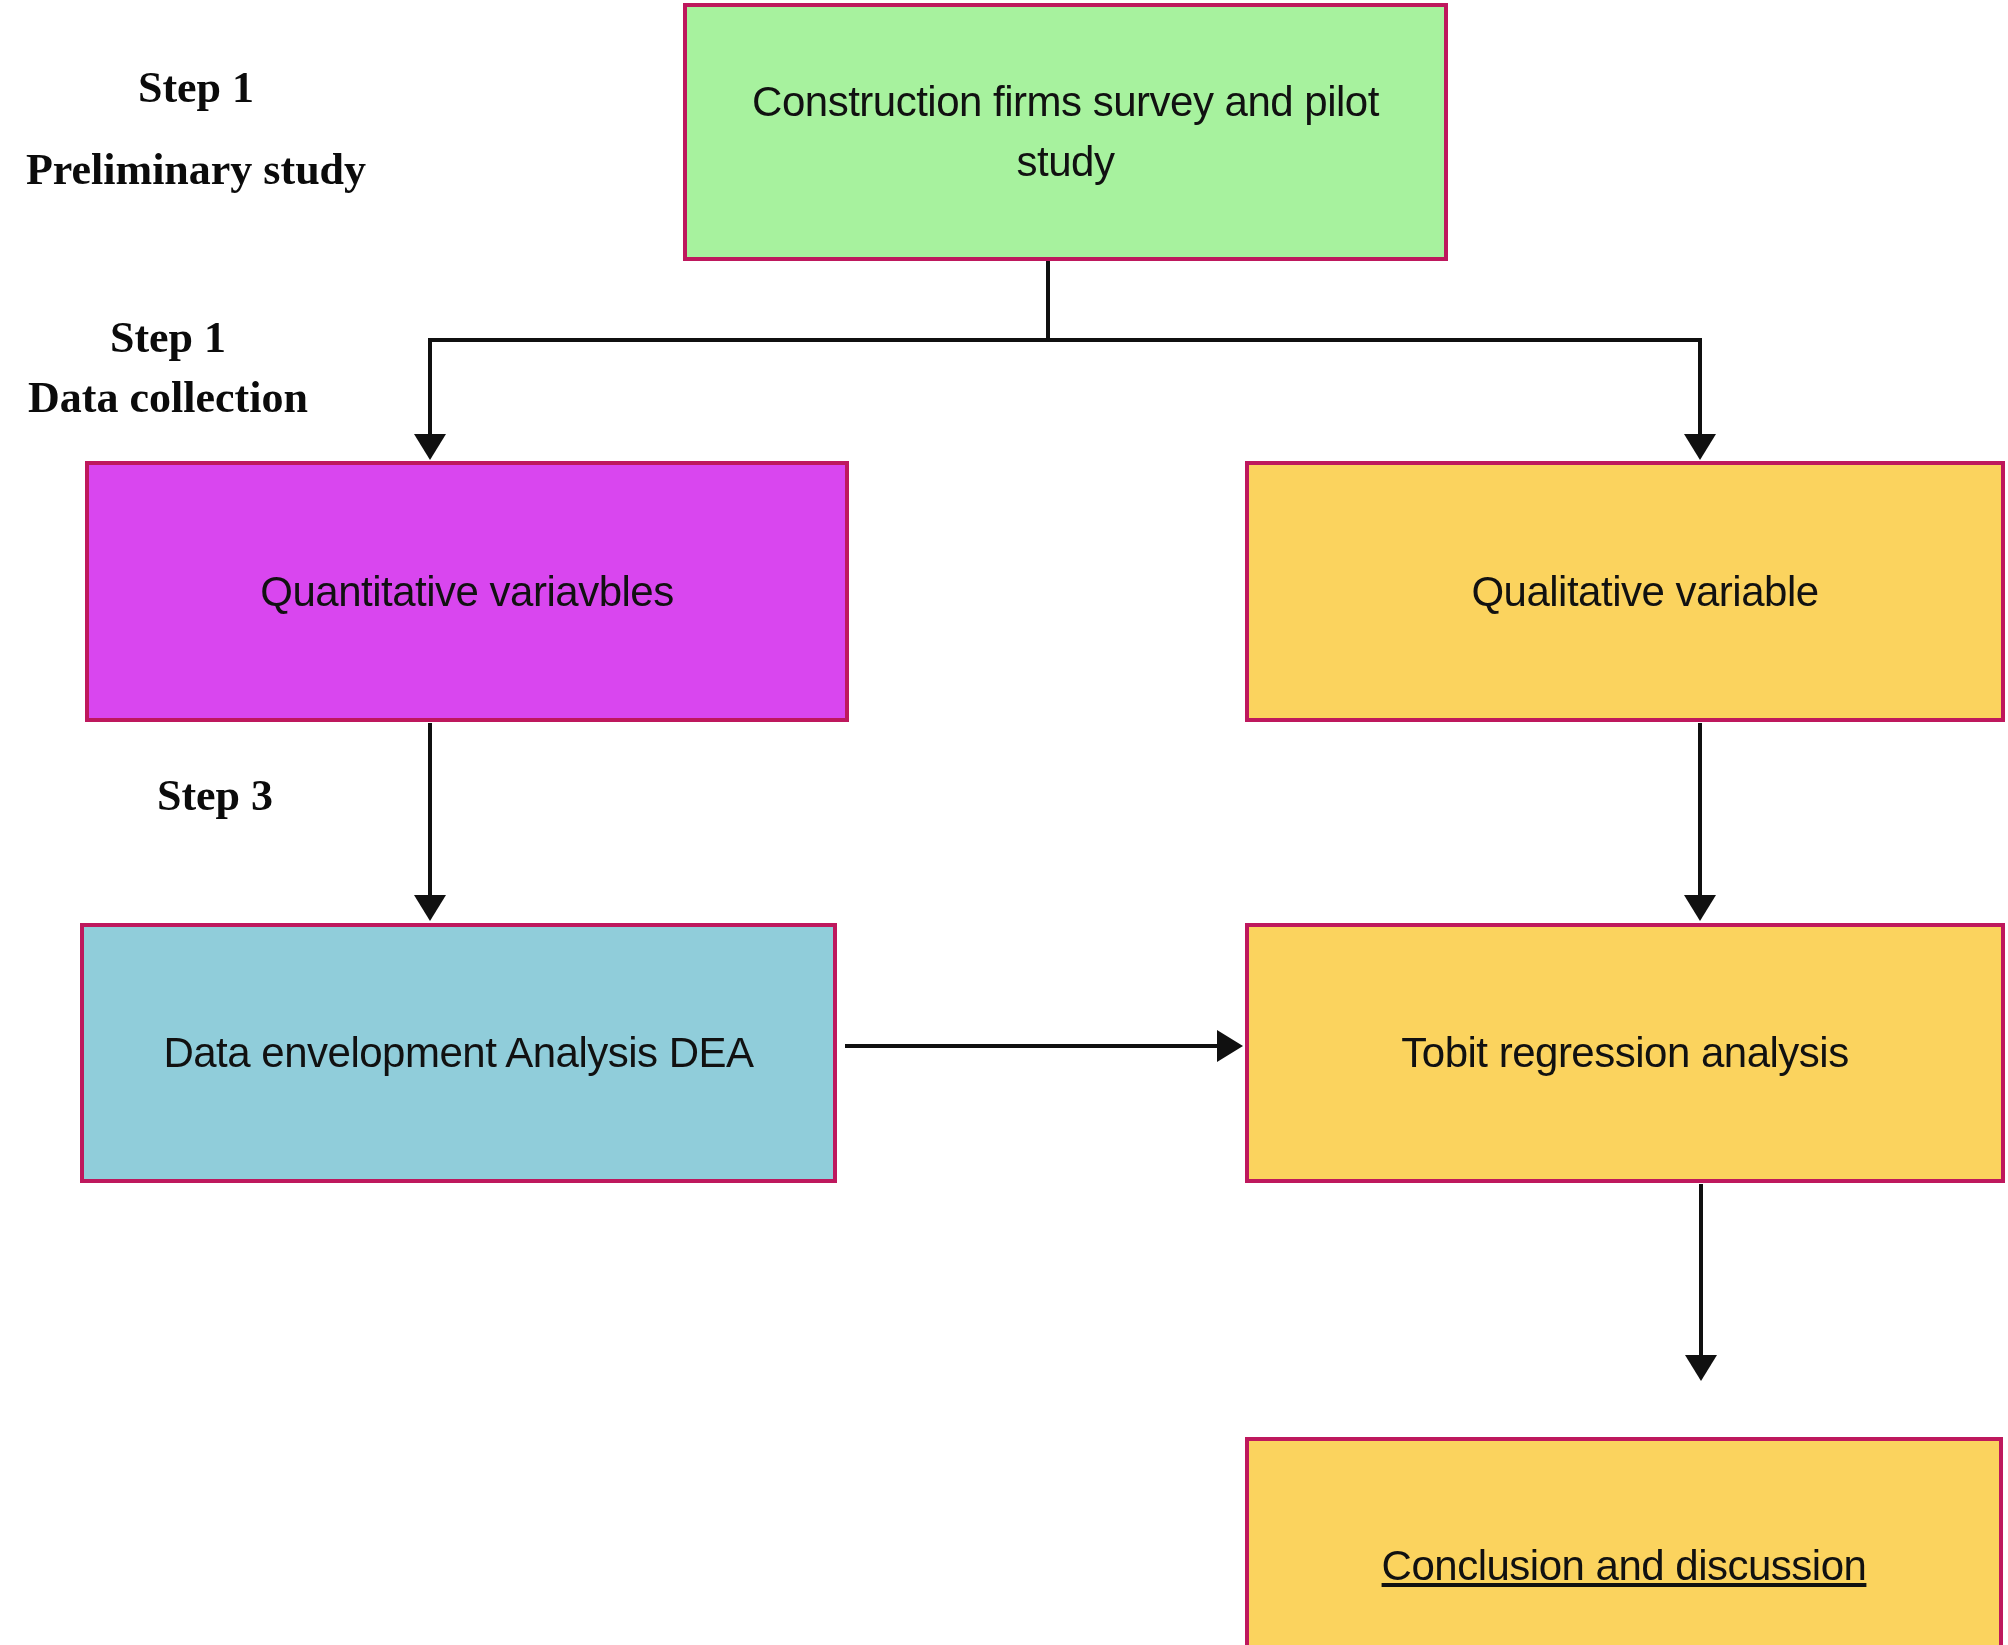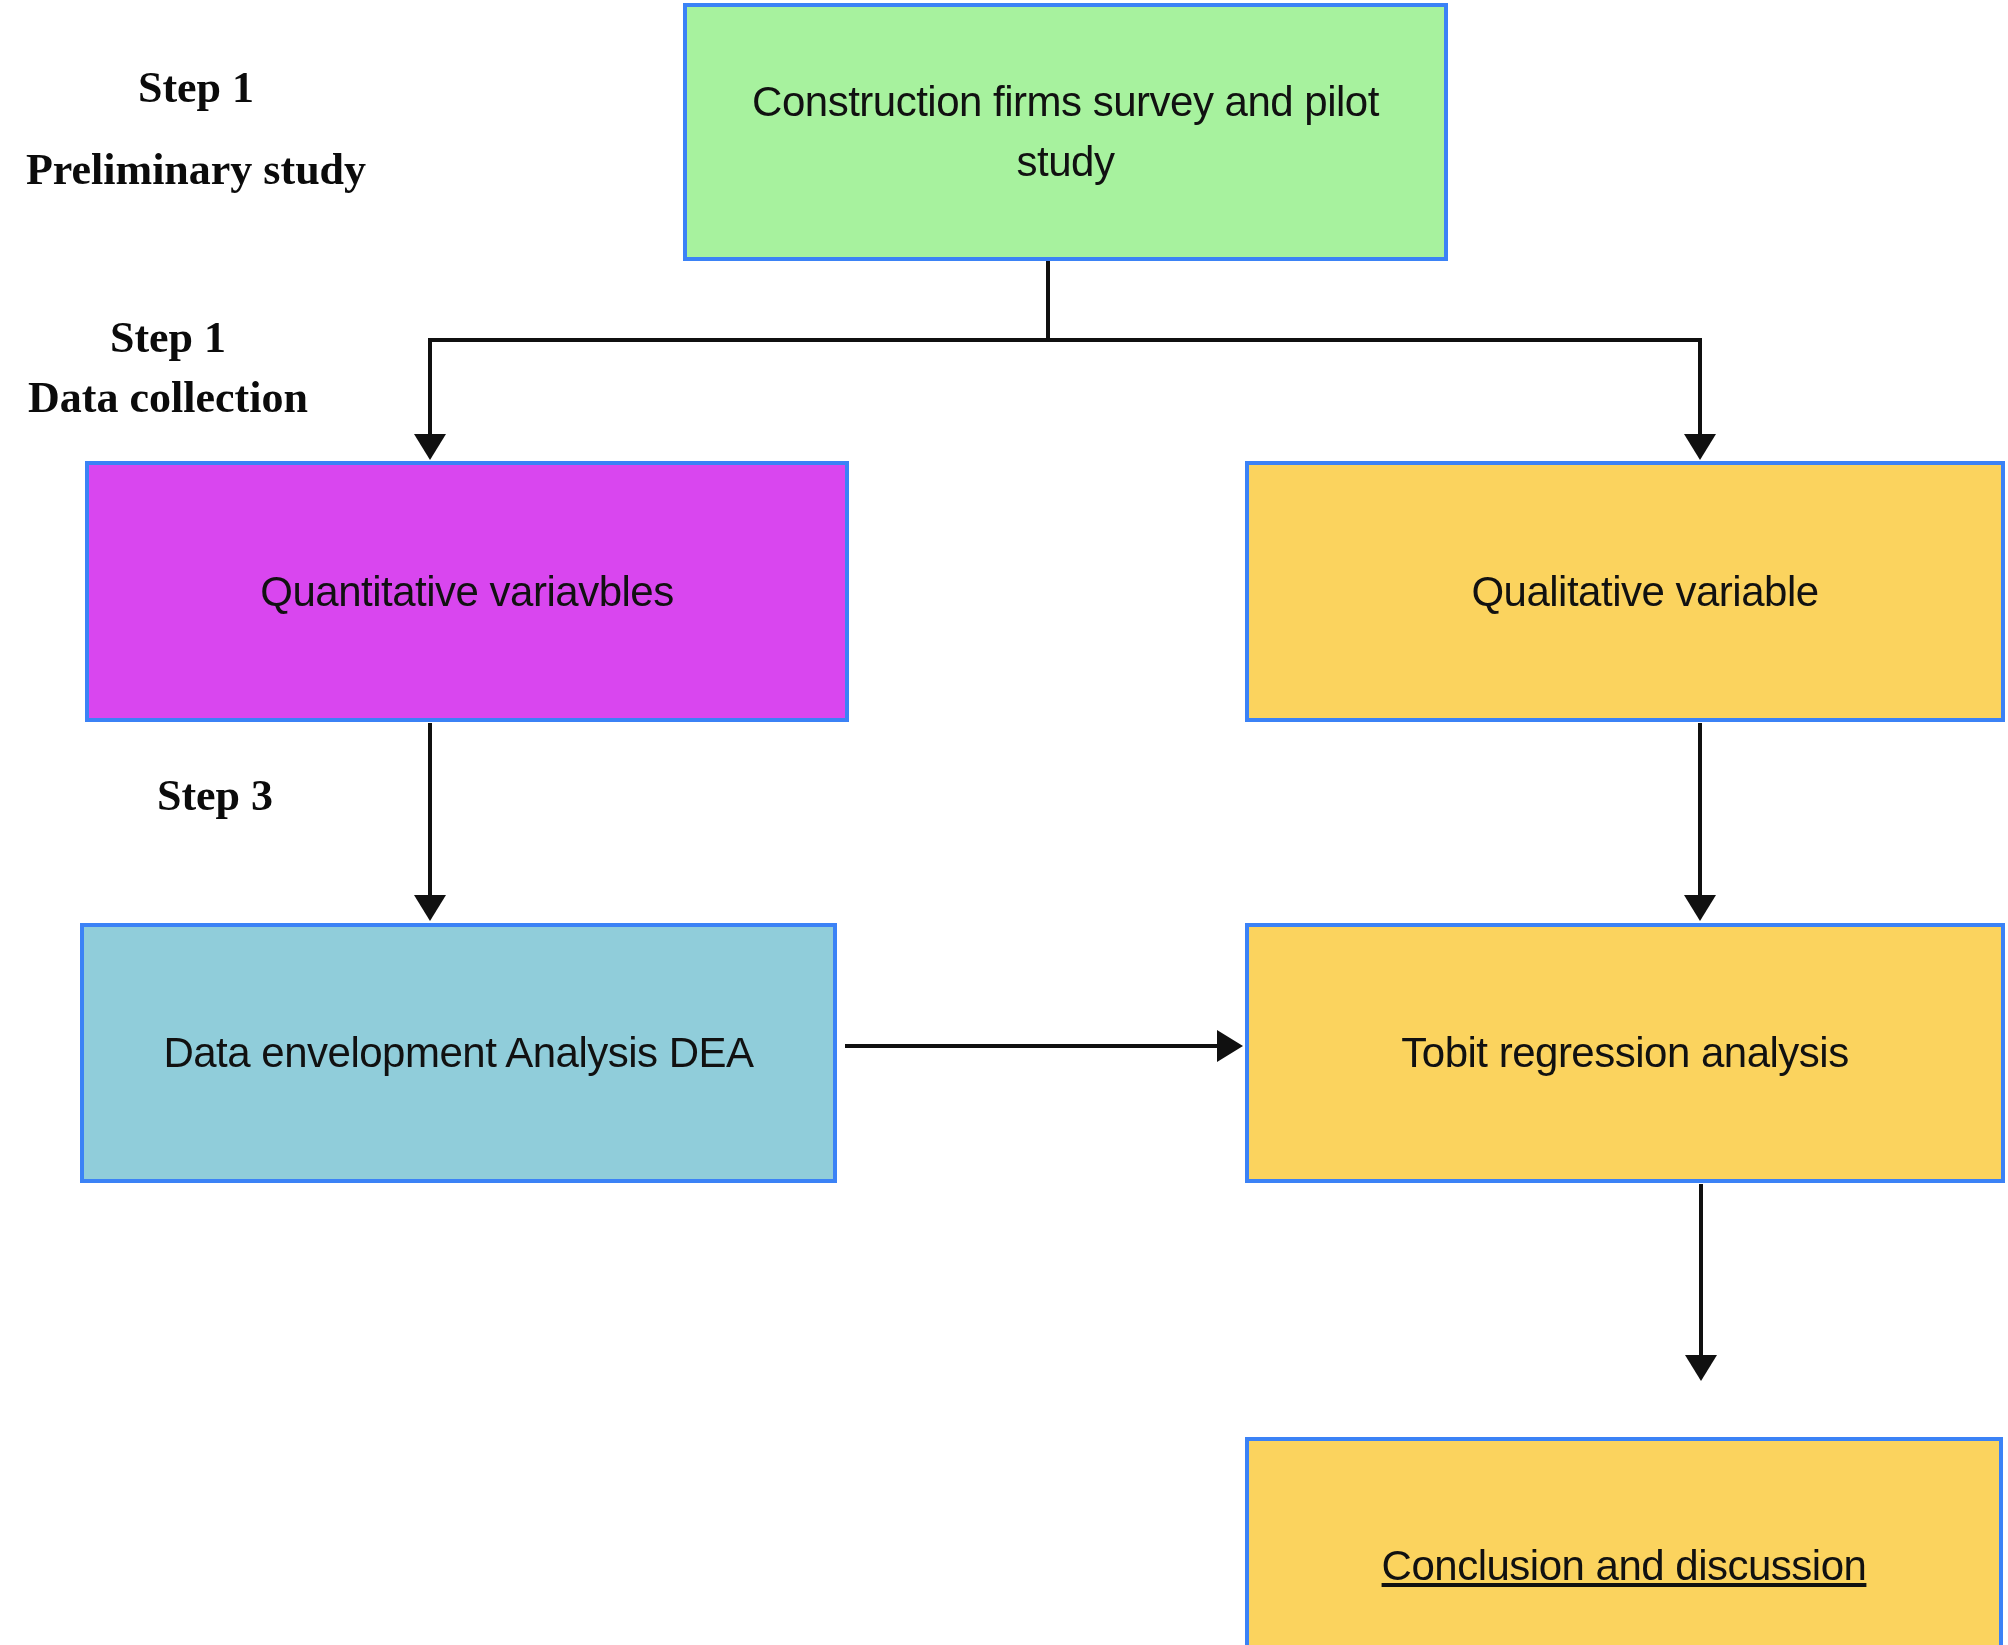--- a/index.html
+++ b/index.html
@@ -28,21 +28,21 @@
     stroke-width: 4;
   }
   svg.connectors polygon {
     fill: #101010;
     stroke: none;
   }
   
   .node {
     position: absolute;
     box-sizing: border-box;
-    border: 4px solid #3b82f6;
+    border: 4px solid #be185d;
     display: flex;
     flex-direction: column;
     align-items: center;
     justify-content: center;
     text-align: left;
     color: #111111;
     font-size: 42px;
     line-height: 60px;
     letter-spacing: -0.5px;
   }

